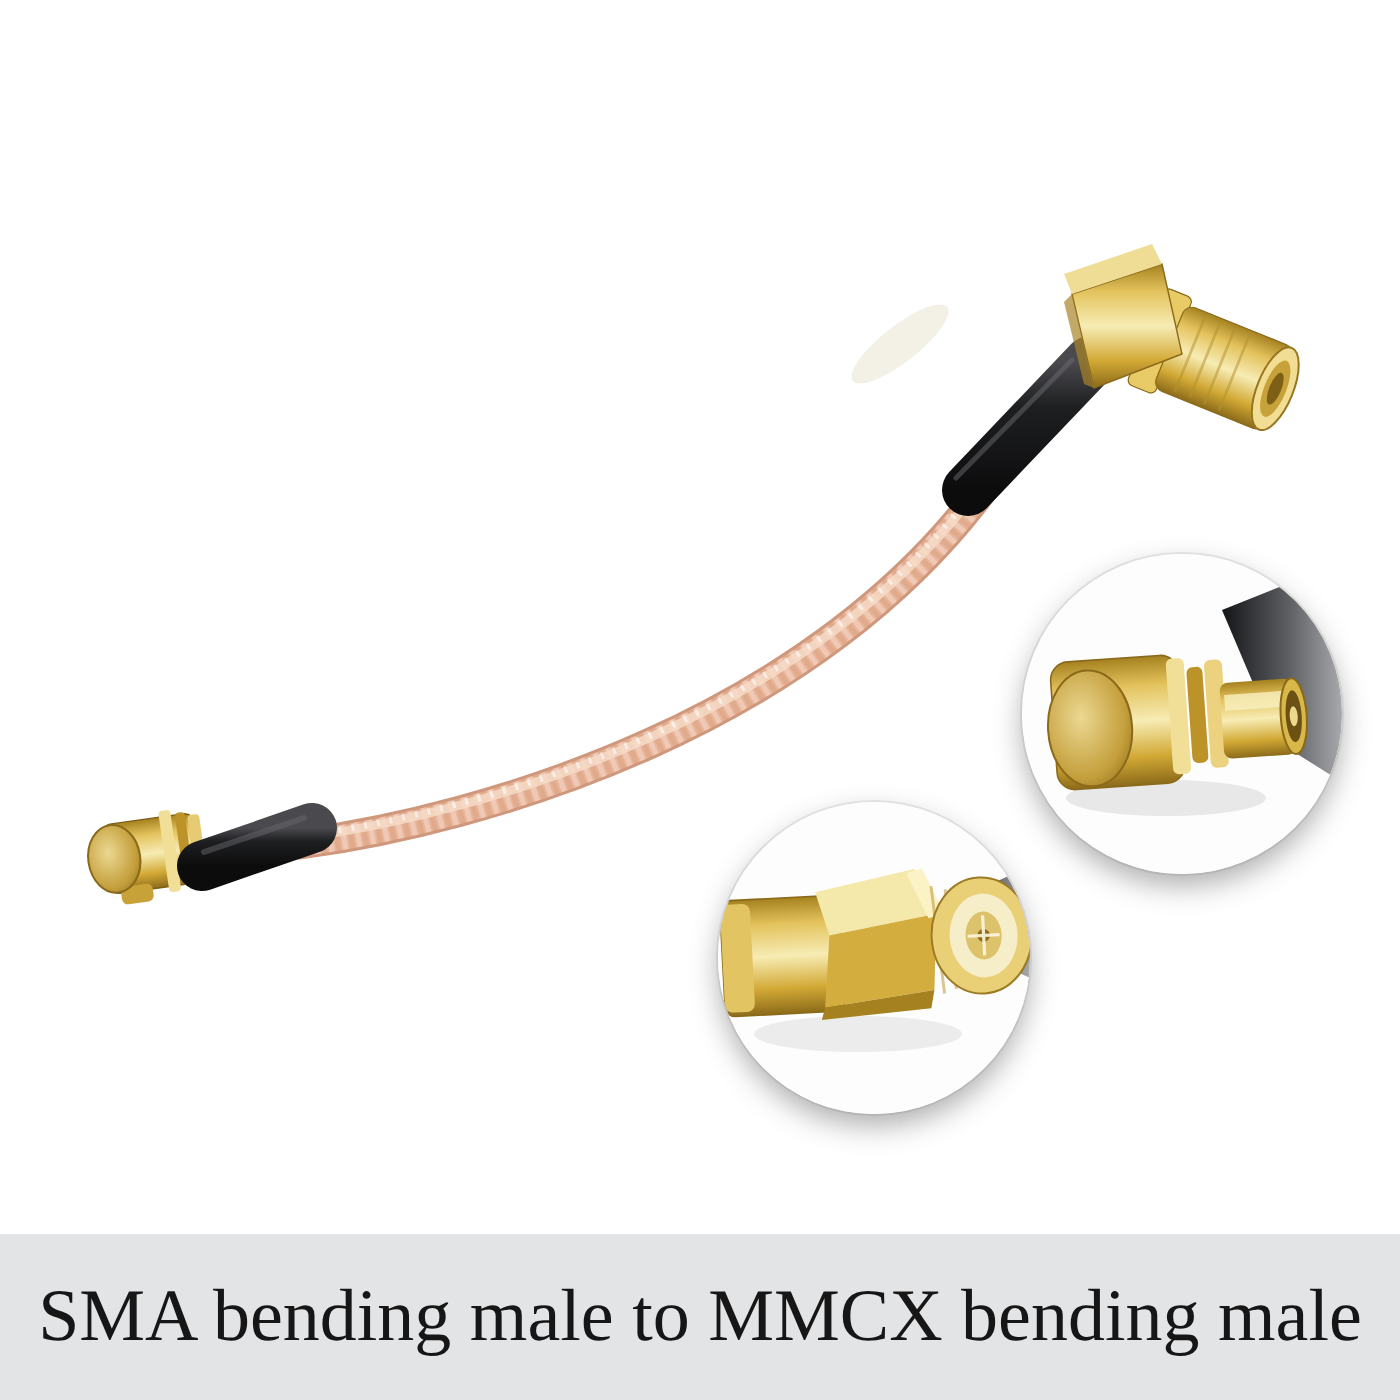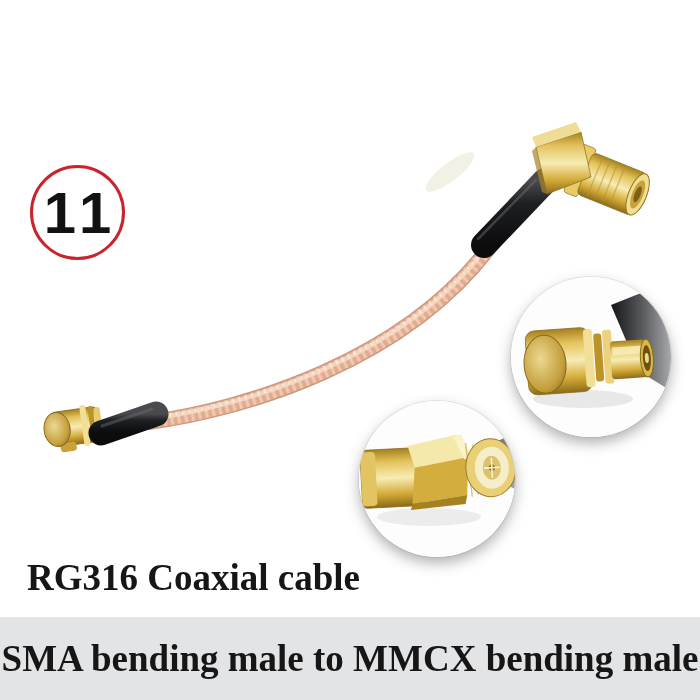--- a/index.html
+++ b/index.html
@@ -36,21 +36,21 @@
     position:absolute;left:27px;top:556px;
     font-family:"Liberation Serif",serif;font-weight:bold;font-size:37px;
     color:var(--text-black,#161616);white-space:nowrap;
   }
   .banner{
     position:absolute;left:0;bottom:0;width:700px;height:83px;
     background:var(--banner-bg,#e3e4e6);
     display:flex;align-items:center;justify-content:center;
   }
   .banner span{
-    font-family:"Liberation Serif",serif;font-weight:bold;font-size:37px;
+    font-family:"Liberation Serif",serif;font-weight:normal;font-size:37px;
     color:var(--text-black,#161616);white-space:nowrap;
   }
 </style>
 </head>
 <body>
 
 <div class="stage">
 
   <svg class="photo" viewBox="0 0 700 700" aria-hidden="true">
     <defs>
@@ -163,23 +163,19 @@
         <ellipse cx="132" cy="70" rx="25" ry="29" fill="#e9cf76" stroke="#9c7b24" stroke-width="1"></ellipse>
         <ellipse cx="133" cy="70" rx="17" ry="21" fill="#f6eec9"></ellipse>
         <ellipse cx="133" cy="70" rx="9" ry="12" fill="#d6b654" opacity="0.8"></ellipse>
         <circle cx="133" cy="70" r="3.2" fill="#8f6d1c"></circle>
         <path d="M133 60 V80 M125 70 H141" stroke="#fdf8e0" stroke-width="1.6" opacity="0.9"></path>
       </g>
     </svg>
   </div>
 
 
-  <div class="badge">
-    <span>11</span>
-  </div>
 
-  <div class="caption">RG316 Coaxial cable</div>
 
   <div class="banner">
     <span>SMA bending male to MMCX bending male</span>
   </div>
 
 </div>
 
 </body></html>

